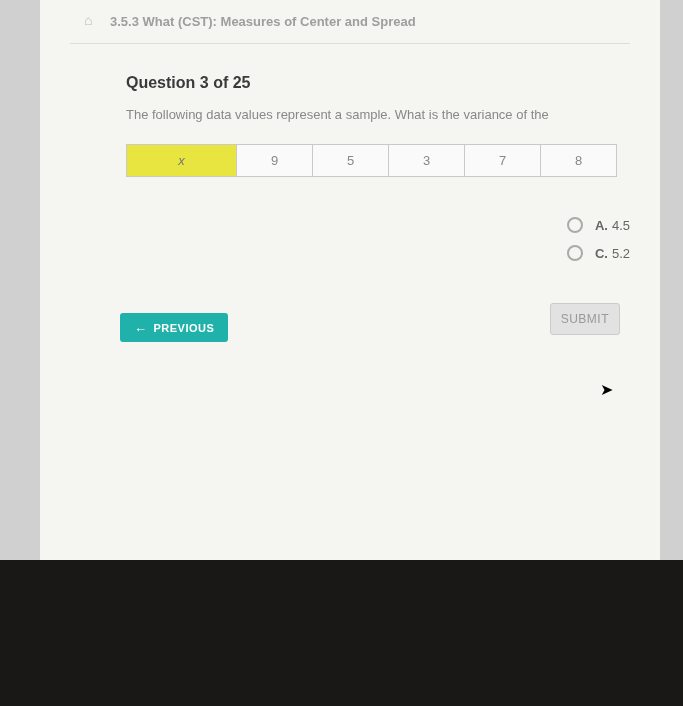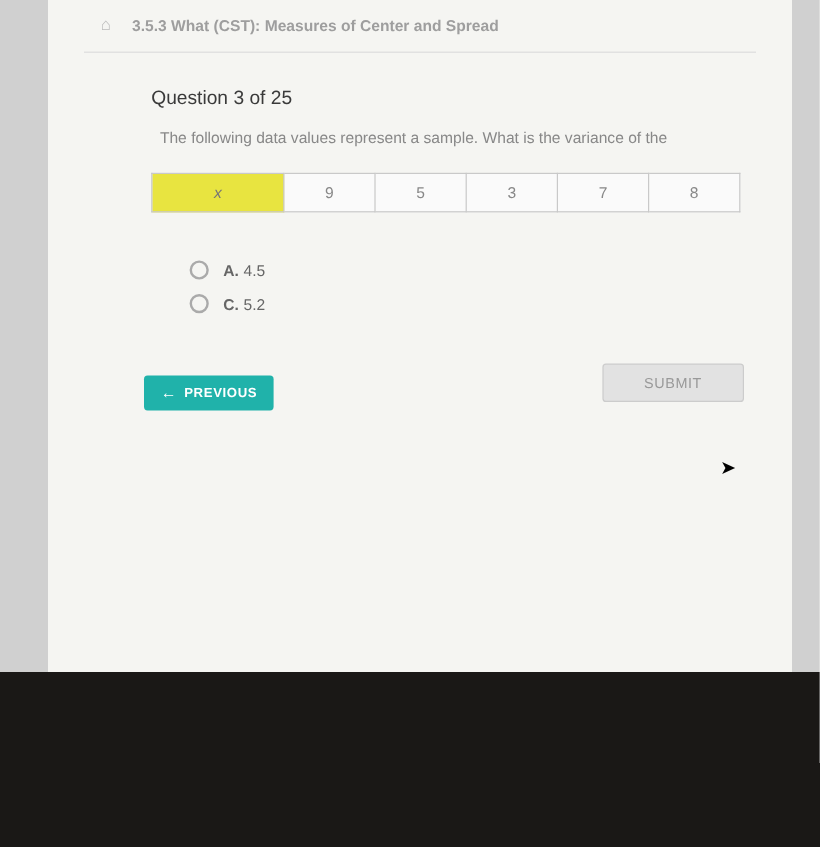--- a/index.html
+++ b/index.html
@@ -34,31 +34,30 @@
     left: 14px;
     top: 2px;
     color: #bbb;
     font-size: 14px;
   }
   .content {
     padding-left: 56px;
   }
   .qtitle {
     font-size: 16px;
-    font-weight: 400;
+    font-weight: 700;
     color: #3a3a3a;
     margin-bottom: 12px;
   }
   .qtext {
     font-size: 13px;
     color: #888;
     line-height: 1.7;
     margin-bottom: 18px;
     max-width: 430px;
-    text-align: right;
   }
   table.data {
     border-collapse: collapse;
     margin-bottom: 40px;
   }
   table.data td {
     border: 1px solid #c9c9c9;
     text-align: center;
     font-size: 13px;
     color: #888;
@@ -75,20 +74,21 @@
     background: #fafafa;
   }
   .choices {
     padding-left: 32px;
   }
   .choice {
     display: flex;
     align-items: center;
     margin-bottom: 12px;
     cursor: pointer;
+    justify-content: flex-end;
   }
   .radio {
     width: 16px;
     height: 16px;
     border: 2px solid #aaa;
     border-radius: 50%;
     margin-right: 12px;
     flex-shrink: 0;
   }
   .choice-label {
@@ -98,21 +98,21 @@
   .choice-label b { font-weight: 700; margin-right: 4px; }
   .submit {
     float: right;
     margin-top: 30px;
     margin-right: 10px;
     background: #e2e2e2;
     color: #999;
     border: 1px solid #ccc;
     font-size: 12px;
     letter-spacing: 0.5px;
-    padding: 8px 34px;
+    padding: 8px 10px;
     border-radius: 3px;
     cursor: pointer;
   }
   .previous {
     clear: both;
     display: inline-flex;
     align-items: center;
     background: #20b2aa;
     color: #fff;
     font-size: 11px;

